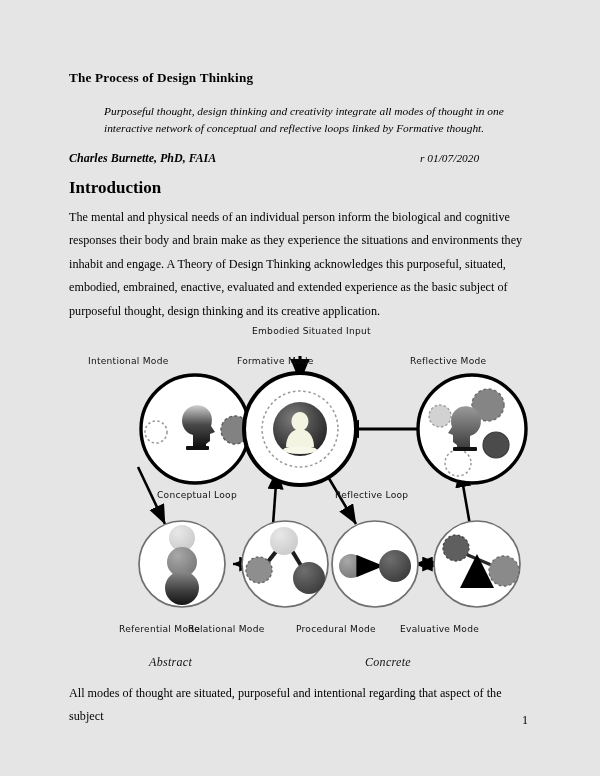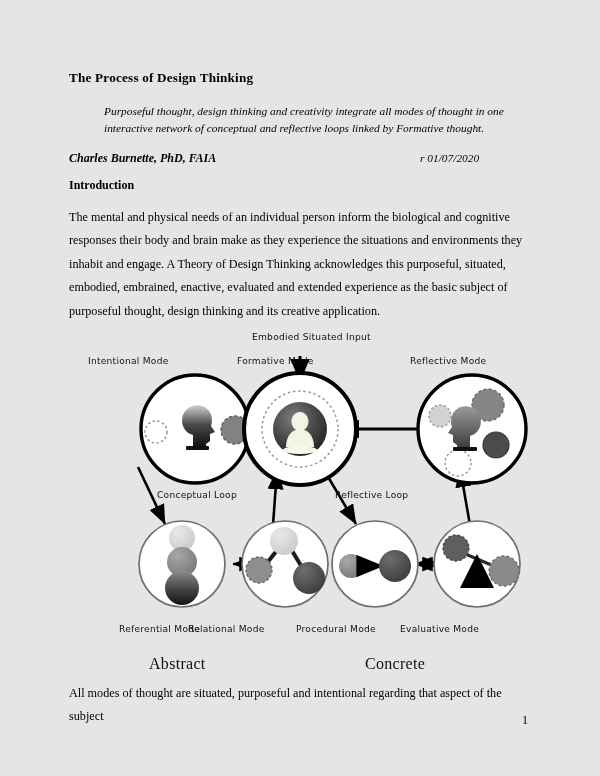--- a/index.html
+++ b/index.html
@@ -49,21 +49,21 @@
   }
   .revdate {
     position: absolute;
     left: 420px; top: 152px;
     font-size: 11.4px;
     font-style: italic;
   }
   .section-head {
     position: absolute;
     left: 69px; top: 178px;
-    font-size: 12px;
+    font-size: 17px;
     font-weight: bold;
   }
   .body-para {
     position: absolute;
     left: 69px; top: 206px;
     width: 462px;
     font-size: 12.2px;
     line-height: 23.4px;
     text-align: left;
   }
@@ -89,22 +89,23 @@
   }
   .dlabel {
     position: absolute;
     font-family: "DejaVu Sans", sans-serif;
     font-size: 9.1px;
     color: #111111;
     white-space: nowrap;
     letter-spacing: 0.25px;
   }
   .dlabel.italic {
+    font-style: italic;
     font-family: "Liberation Serif", serif;
-    font-size: 16px;
+    font-size: 12px;
     letter-spacing: 0.3px;
   }
 </style>
 </head>
 <body>
 
 <div class="page">
 
   <div class="doc-title">The Process of Design Thinking</div>
 
@@ -262,21 +263,21 @@
       <g>
         <circle cx="417" cy="242" r="43" fill="#ffffff" stroke="#6f6f6f" stroke-width="1.7"></circle>
         <line x1="396" y1="228" x2="443" y2="248" stroke="#2a2a2a" stroke-width="3"></line>
         <polygon points="417,232 434,266 400,266" fill="#000000"></polygon>
         <circle cx="396" cy="226" r="13" fill="#5f5f5f" stroke="#474747" stroke-width="1.3" stroke-dasharray="2.6 2.2"></circle>
         <circle cx="444" cy="249" r="15" fill="#8a8a8a" stroke="#6a6a6a" stroke-width="1.3" stroke-dasharray="2.8 2.4"></circle>
       </g>
     </svg>
 
     
-    <div class="dlabel" style="left:160px; top:10px;padding-left:32px;">Embodied Situated Input</div>
+    <div class="dlabel" style="left:160px; top:4px;padding-left:32px;">Embodied Situated Input</div>
 
     <div class="dlabel" style="left:28px; top:34px;">Intentional Mode</div>
     <div class="dlabel" style="left:177px; top:34px;">Formative Mode</div>
     <div class="dlabel" style="left:350px; top:34px;">Reflective Mode</div>
 
     <div class="dlabel" style="left:97px; top:168px;">Conceptual Loop</div>
     <div class="dlabel" style="left:275px; top:168px;">Reflective Loop</div>
 
     <div class="dlabel" style="left:23px; top:302px;margin-left:36px;">Referential Mode</div>
     <div class="dlabel" style="left:128px; top:302px;">Relational Mode</div>

